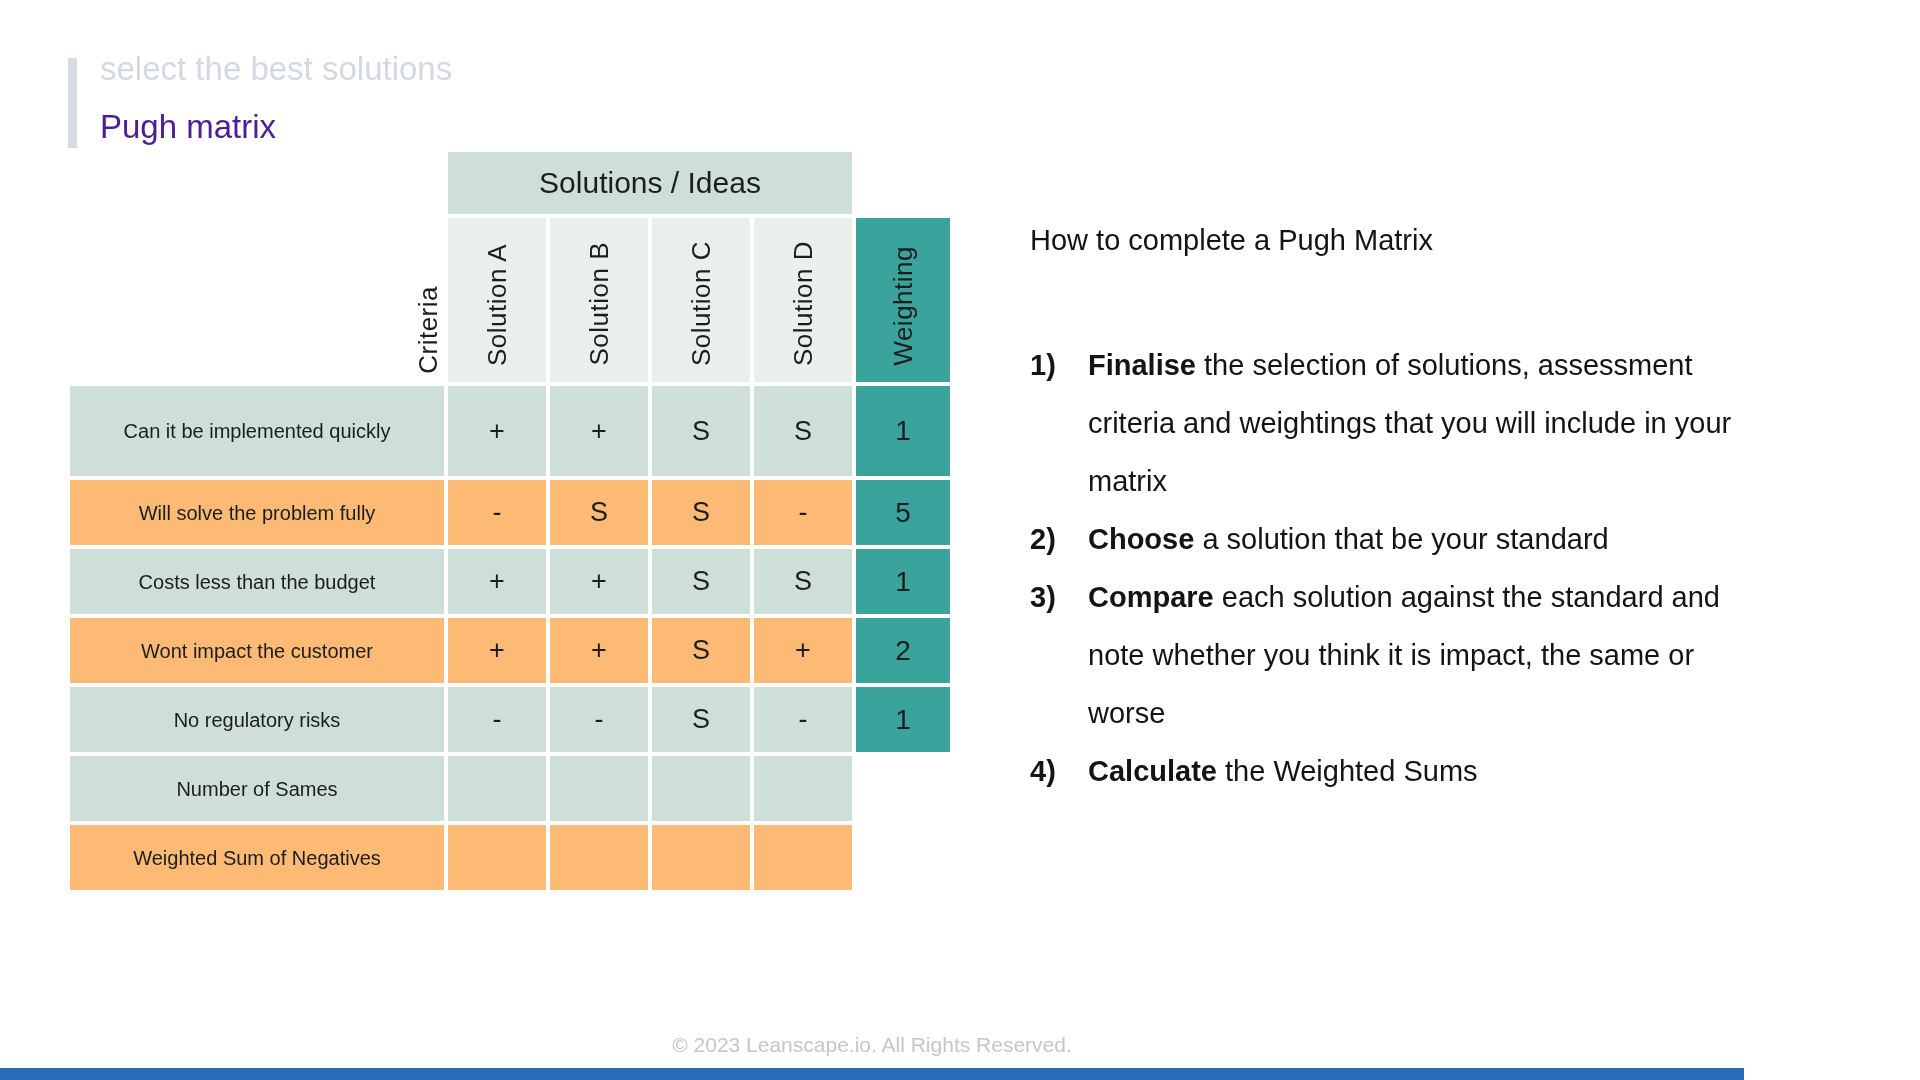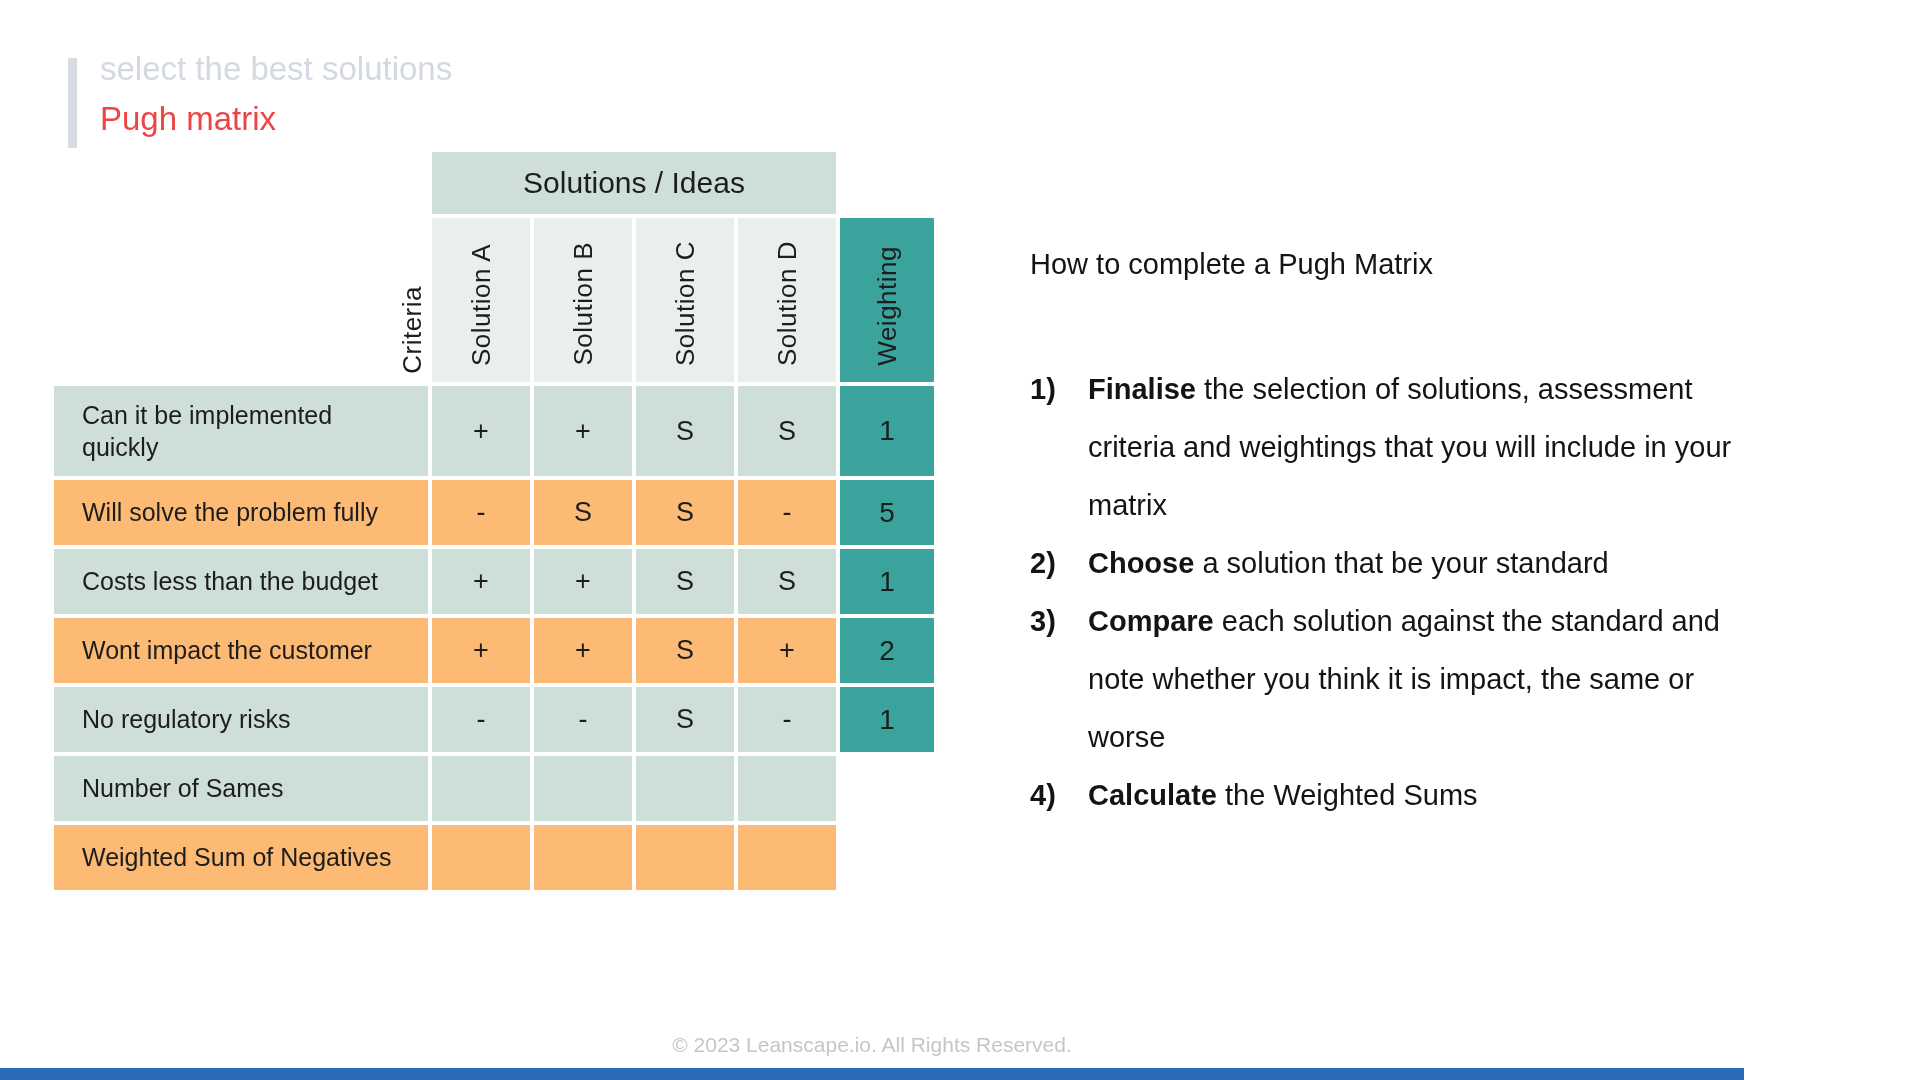--- a/index.html
+++ b/index.html
@@ -21,32 +21,32 @@
     background: #d7dbe2;
   }
   .subtitle {
     position: absolute;
     left: 100px; top: 50px;
     font-size: 33px;
     color: #d4d9e1;
   }
   .page-title {
     position: absolute;
-    left: 100px; top: 100px;
+    left: 100px; top: 108px;
     font-size: 33px;
-    color: #ef4444;
+    color: #4c1d95;
   }
 
   
   .logo { position: absolute; left: 1786px; top: 46px; }
 
   
   .pugh-table {
     position: absolute;
-    left: 52px; top: 150px;
+    left: 68px; top: 150px;
     border-collapse: separate;
     border-spacing: 0;
   }
   .pugh-table td {
     border: 2px solid #ffffff;
     color: #1d1d1d;
   }
   td.blank { border: none; background: transparent; }
 
   .group-header {
@@ -69,23 +69,23 @@
     display: inline-block;
   }
 
   .r-odd  td { background: #cddfd6; }
   .r-even td { background: #fdba74; }
   .pugh-table tr td.weight-val { background: #3aa39b; }
   .pugh-table tr td.blank { background: transparent; }
 
   .rowlabel {
     width: 378px;
-    text-align: left;
-    vertical-align: middle;
-    font-size: 25px;
+    text-align: center;
+    vertical-align: middle;
+    font-size: 20px;
     padding: 0 28px;
     line-height: 1.3;
   }
   .val {
     width: 102px;
     text-align: center;
     vertical-align: middle;
     font-size: 27px;
   }
   .weight-val {
@@ -98,21 +98,20 @@
   tr.crit td { height: 69px; }
   tr.crit-tall td { height: 94px; }
   tr.sum td { height: 69px; }
 
   
   .howto {
     position: absolute;
     left: 1030px; top: 220px;
     width: 745px;
     color: #141414;
-    margin-top: 24px;
   }
   .howto-heading {
     font-size: 29px;
     line-height: 40px;
     margin: 0 0 76px 0;
     font-weight: normal;
   }
   .howto-item {
     position: relative;
     padding-left: 58px;

